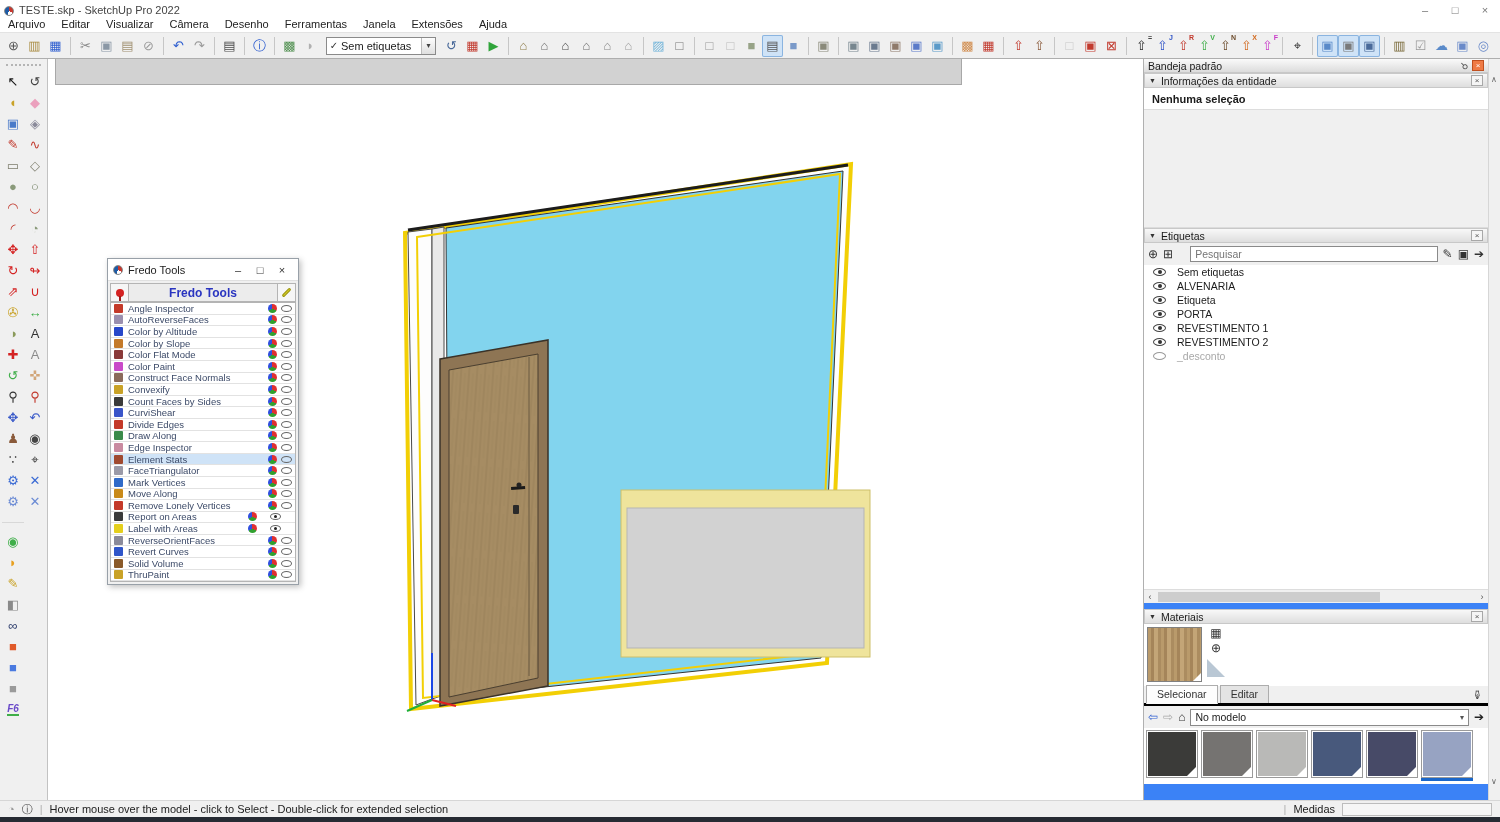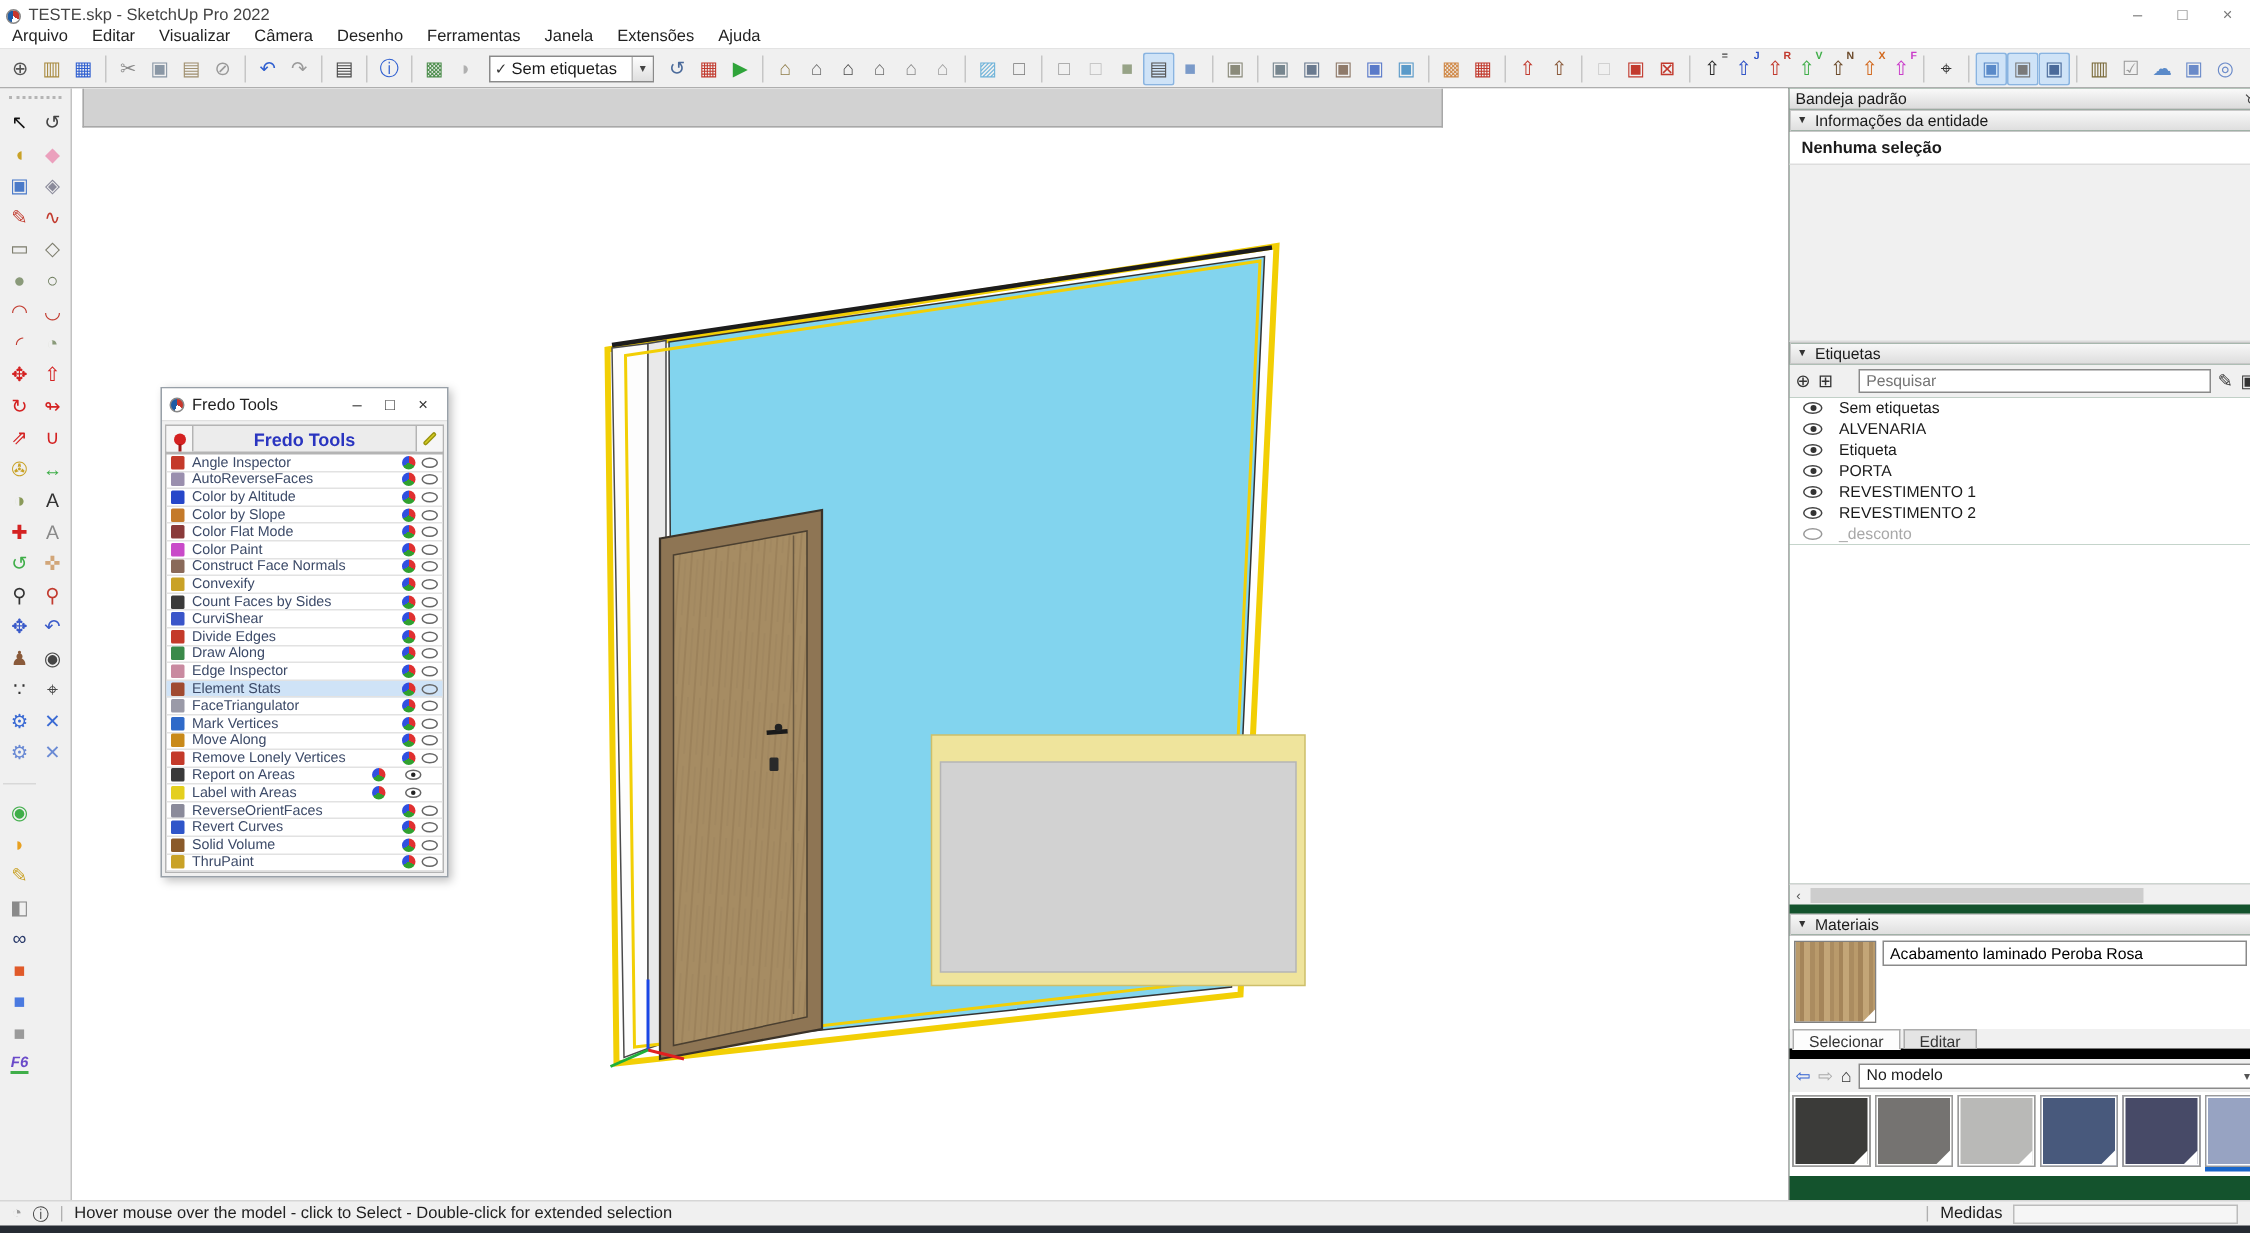--- a/index.html
+++ b/index.html
@@ -42,21 +42,21 @@
   .lti { width:22px; height:21px; display:flex; align-items:center; justify-content:center; }
   .lti .g { font-size:13px; line-height:1; }
   .lti.f6 .g { font-size:10px; font-style:italic; font-weight:bold; border-bottom:2px solid #3fae49; }
 
   
   .viewport { flex:1; background:#fff; position:relative; overflow:hidden; }
   .graybar { position:absolute; left:7px; top:0; width:907px; height:26px; background:#d2d2d2; border:1px solid #a8a8a8; border-top:none; }
   svg.scene { position:absolute; left:0; top:0; }
 
   
-  .tray { width:308px; background:#14532d; border-left:1px solid #b0b0b0; display:flex; flex:none; }
+  .tray { width:357px; background:#3b82f6; border-left:1px solid #b0b0b0; display:flex; flex:none; }
   .traymain { width:345px; display:flex; flex-direction:column; }
   .trayscroll { width:12px; background:#f0f0f0; border-left:1px solid #d6d6d6; position:relative; font-size:8px; color:#666; }
   .trayscroll .sup { position:absolute; top:16px; left:2px; }
   .trayscroll .sdn { position:absolute; bottom:14px; left:2px; }
   .trayhdr { height:14px; background:linear-gradient(#fafafa,#dcdcdc); display:flex; align-items:center; padding:0 4px; border-bottom:1px solid #c8c8c8; font-size:10.5px; gap:4px; }
   .pin { margin-left:auto; display:inline-block; transform:rotate(135deg); font-size:9px; color:#444; }
   .redx { width:12px; height:11px; background:#ef7b46; border:1px solid #c05020; color:#fff; font-size:8px; line-height:9px; text-align:center; }
   .sechdr { height:15px; background:linear-gradient(#f8f8f8,#dedede); border:1px solid #c8c8c8; display:flex; align-items:center; padding:0 4px; font-size:10.5px; gap:5px; }
   .sechdr .tri { font-size:7px; color:#333; }
   .boxx { margin-left:auto; width:12px; height:11px; border:1px solid #a8a8a8; background:#f5f5f5; color:#555; font-size:8px; line-height:9px; text-align:center; }
@@ -81,21 +81,21 @@
   .traygap { height:6px; }
 
   .matbody { height:62px; background:#fff; display:flex; padding:3px 2px 2px 3px; gap:4px; }
   .matthumb { width:55px; height:55px; border:1px solid #808080; outline:1px solid #fff; background:repeating-linear-gradient(90deg,#b99a6b 0 3px,#a5855a 3px 6px,#c3a577 6px 10px,#ab8c60 10px 13px); position:relative; flex:none; }
   .matthumb .corner { position:absolute; right:0; bottom:0; width:0; height:0; border-bottom:8px solid #fff; border-left:8px solid transparent; }
   .matmid { flex:1; }
   .matname { width:100%; height:17px; border:1px solid #8a8a8a; background:#fff; font-size:10.5px; padding:0 4px; font-family:"Liberation Sans",sans-serif; }
   .maticons { width:20px; display:flex; flex-direction:column; align-items:center; gap:3px; }
   .maticons .g { font-size:12px; color:#333; line-height:1; }
   .mattri { width:0; height:0; border-bottom:18px solid #b9c7d4; border-right:18px solid transparent; margin-top:2px; }
-  .mtabs { height:20px; background:#f0f0f0; display:flex; border-bottom:7px solid #000000; padding-left:2px; }
+  .mtabs { height:20px; background:#f0f0f0; display:flex; align-items:flex-end; border-bottom:3px solid #000000; padding-left:2px; }
   .mtab { font-size:10.5px; padding:2px 10px 3px; border:1px solid #adadad; border-bottom:none; background:#e4e4e4; margin-right:2px; color:#333; }
   .mtab.active { background:#fdfdfd; font-weight:normal; border-bottom:1px solid #fdfdfd; margin-bottom:-1px; }
   .mtabs .dropper { margin-left:auto; margin-right:6px; font-size:12px; transform:rotate(90deg); align-self:center; }
   .navrow { height:22px; background:#f0f0f0; display:flex; align-items:center; gap:5px; padding:0 4px; }
   .navrow .g { font-size:12px; }
   .collsel { flex:1; height:17px; border:1px solid #8a8a8a; background:#fff; display:flex; align-items:center; font-size:10.5px; padding:0 4px; }
   .collsel .chev { margin-left:auto; font-size:8px; color:#555; }
   .swatches { height:56px; background:#fff; display:flex; gap:3px; padding:2px 2px 0; }
   .sw { width:52px; height:48px; border:1px solid #9a9a9a; outline:1px solid #fff; outline-offset:-2px; position:relative; flex:none; }
   .sw .corner { position:absolute; right:1px; bottom:1px; width:0; height:0; border-bottom:9px solid #fff; border-left:9px solid transparent; }
@@ -885,23 +885,20 @@
 
         <div class="sechdr">
           <span class="tri">▼</span>
           <span>Materiais</span>
           <span class="boxx">×</span>
         </div>
         <div class="matbody">
           <span class="matthumb">
               <span class="corner"></span>
             </span>
-          <span class="matmid">
-            <input class="matname" value="Acabamento laminado Peroba Rosa" style="">
-          </span>
           <span class="maticons">
             <span class="g">▦</span>
             <span class="g">⊕</span>
             <span class="mattri"></span>
           </span>
         </div>
         <div class="mtabs">
           <span class="mtab active">Selecionar</span>
           <span class="mtab">Editar</span>
           <span class="dropper">✑</span>

